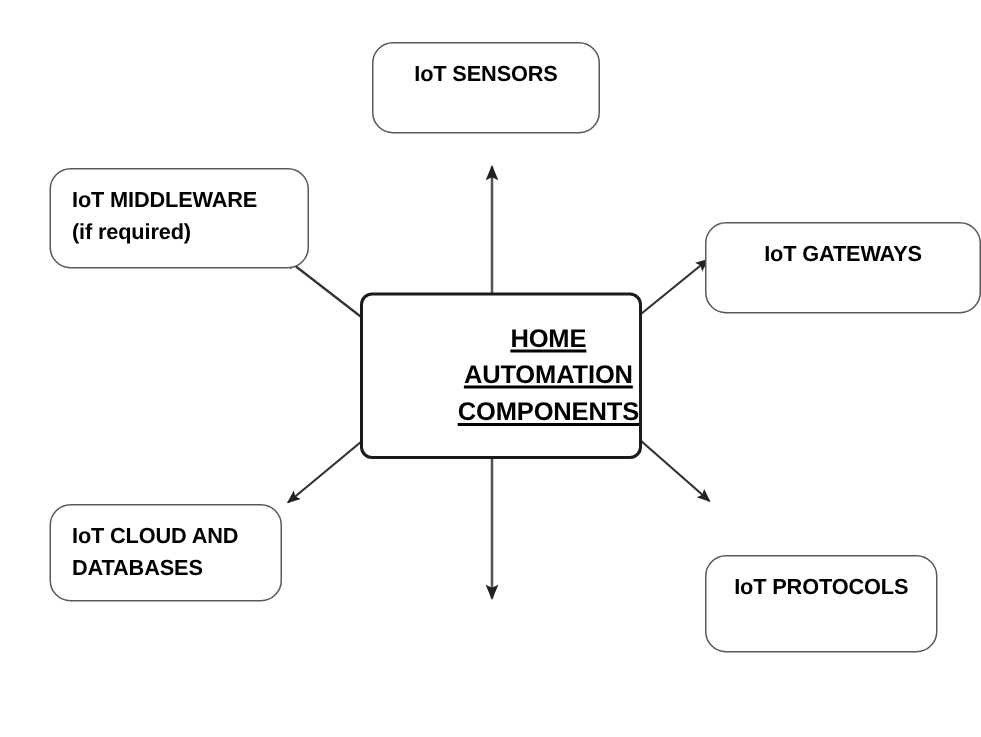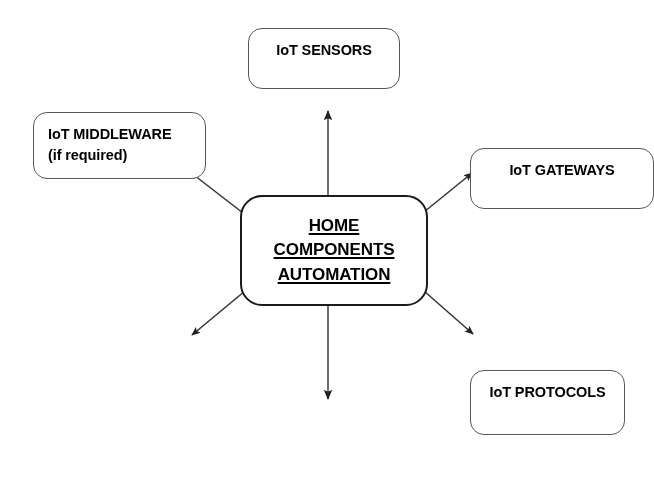--- a/index.html
+++ b/index.html
@@ -70,25 +70,25 @@
     left: 470px; top: 336px; width: 155px; height: 65px; margin-top: 34px;
   }
   #node-firmware {
     left: 263px; top: 408px; width: 145px; height: 69px;
   }
 
   
   #node-center {
     left: 240px; top: 195px; width: 188px; height: 111px;
     border: 2.4px solid #1a1a1a;
-    border-radius: 22px;
+    border-radius: 8px;
     padding: 0;
     display: flex;
     align-items: center;
-    justify-content: center;
+    justify-content: flex-end;
     z-index: 3;
   }
   #node-center .center-text {
     text-align: center;
     font-size: 17px;
     font-weight: bold;
     line-height: 1.42;
     color: #000000;
   }
   #node-center .center-line {
@@ -131,37 +131,41 @@
     </g>
 
     <g>
       <line x1="328" y1="304" x2="328" y2="399" stroke="#555555" stroke-width="1.7" marker-end="url(#ah)"></line>
     </g>
   </svg>
 
   <div id="node-center" class="node">
     <div class="center-text">
       <span class="center-line">HOME</span>
+      <span class="center-line">AUTOMATION</span>
       <span class="center-line">COMPONENTS</span>
-      <span class="center-line">AUTOMATION</span>
     </div>
   </div>
 
   <div id="node-sensors" class="node node-leaf leaf-center">
     <span class="label">IoT SENSORS</span>
   </div>
 
   <div id="node-middleware" class="node node-leaf leaf-left">
     <span class="label">IoT MIDDLEWARE
 (if required)</span>
   </div>
 
   <div id="node-gateways" class="node node-leaf leaf-center">
     <span class="label">IoT GATEWAYS</span>
   </div>
 
+  <div id="node-cloud" class="node node-leaf leaf-left">
+    <span class="label">IoT CLOUD AND
+DATABASES</span>
+  </div>
 
   <div id="node-protocols" class="node node-leaf leaf-center">
     <span class="label">IoT PROTOCOLS</span>
   </div>
 
 
 </div>
 
 </body></html>

